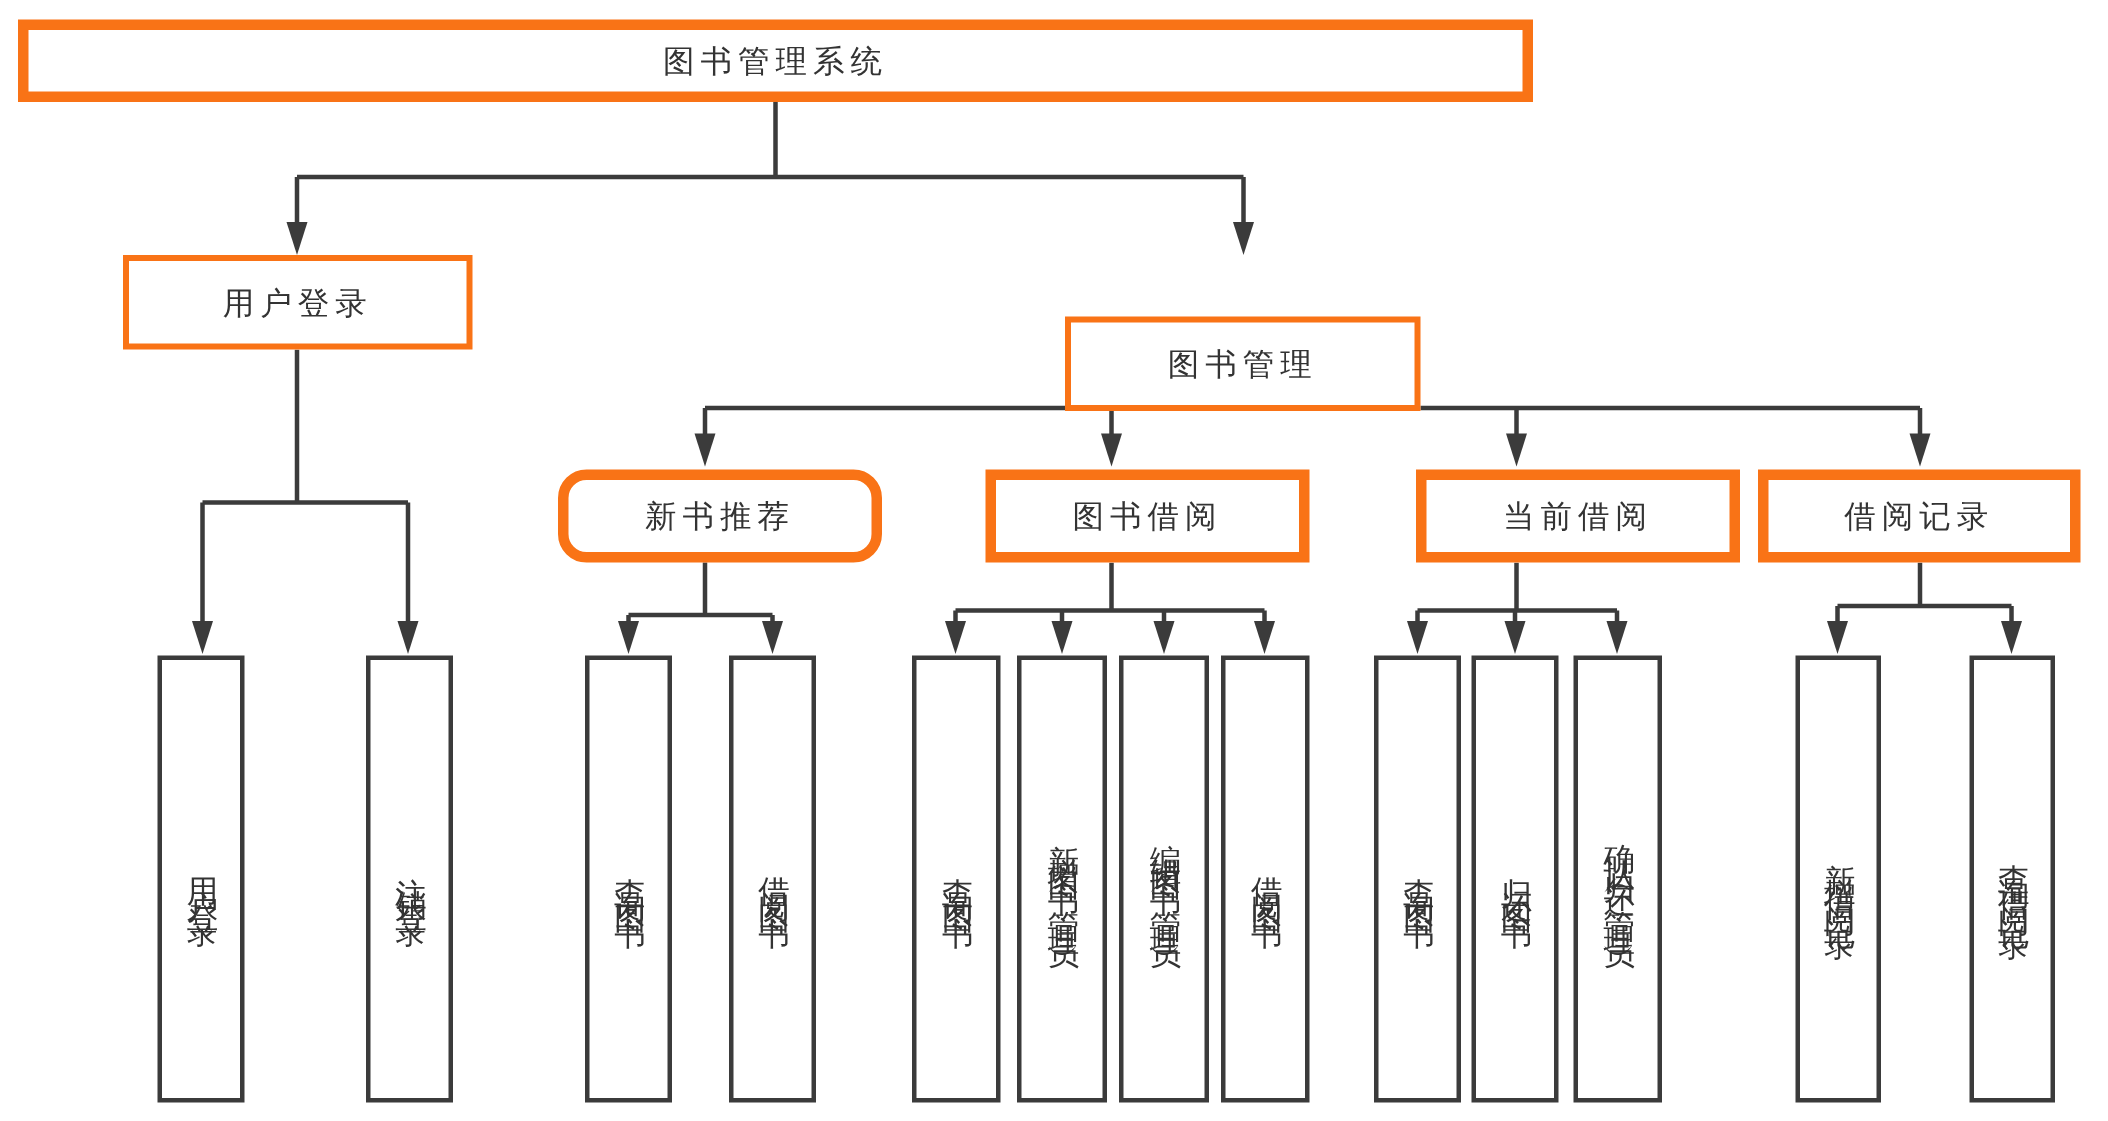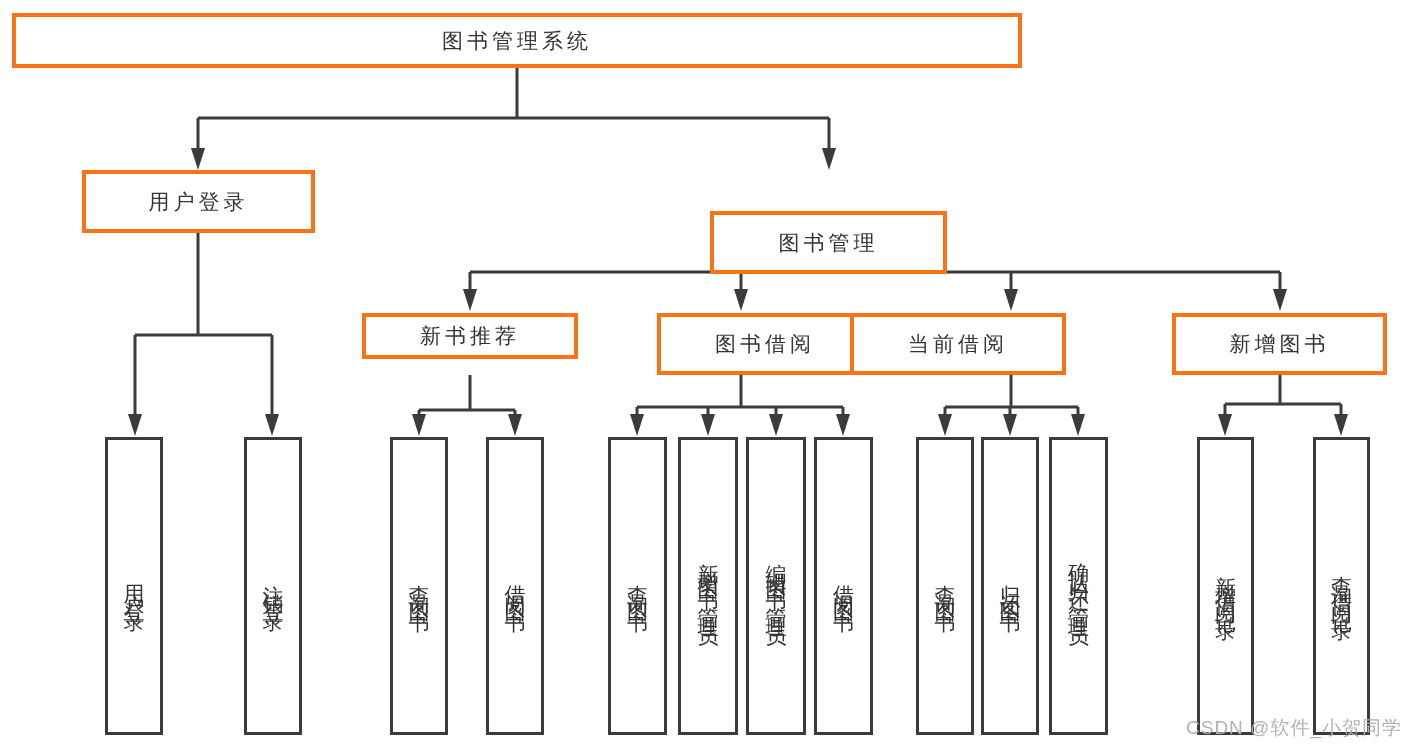--- a/index.html
+++ b/index.html
@@ -19,21 +19,21 @@
   }
   .connectors {
     position: absolute;
     left: 0;
     top: 0;
     pointer-events: none;
   }
   .box {
     position: absolute;
     box-sizing: border-box;
-    border: 4px solid #f97316;
+    border: 7px solid #f97316;
     background: #ffffff;
     display: flex;
     align-items: center;
     justify-content: center;
     color: #333333;
     font-size: 21px;
     letter-spacing: 4px;
     white-space: nowrap;
   }
   .box.lvl2 {
@@ -116,24 +116,24 @@
       <polygon points="1218,414 1232,414 1225,436"></polygon>
       <polygon points="1334,414 1348,414 1341,436"></polygon>
     </g>
   </svg>
 
   <div class="box" style="left:12px; top:13px; width:1010px; height:55px;">图书管理系统</div>
 
   <div class="box lvl2" style="left:82px; top:170px; width:233px; height:63px;">用户登录</div>
   <div class="box lvl2" style="left:710px; top:170px; width:237px; height:63px;margin-top:41px;">图书管理</div>
 
-  <div class="box" style="left:362px; top:313px; width:216px; height:46px;">新书推荐</div>
+  <div class="box" style="left:372px; top:313px; width:216px; height:62px;border-radius:19px;">新书推荐</div>
   <div class="box" style="left:633px; top:313px; width:216px; height:62px;margin-left:24px;">图书借阅</div>
-  <div class="box" style="left:850px; top:313px; width:216px; height:62px;">当前借阅</div>
-  <div class="box" style="left:1172px; top:313px; width:215px; height:62px;">新增图书</div>
+  <div class="box" style="left:944px; top:313px; width:216px; height:62px;">当前借阅</div>
+  <div class="box" style="left:1172px; top:313px; width:215px; height:62px;">借阅记录</div>
 
   <div class="vbox" style="left:105px; width:58px;">
     <span>用户登录</span>
   </div>
   <div class="vbox" style="left:244px; width:58px;">
     <span>注销登录</span>
   </div>
 
   <div class="vbox" style="left:390px; width:58px;">
     <span>查询图书</span>
@@ -165,15 +165,14 @@
     <span>确认归还（管理员）</span>
   </div>
 
   <div class="vbox" style="left:1197px; width:57px;">
     <span>新增借阅记录</span>
   </div>
   <div class="vbox" style="left:1313px; width:57px;">
     <span>查询借阅记录</span>
   </div>
 
-  <div class="watermark">CSDN @软件_小贺同学</div>
 
 </div>
 
 </body></html>

